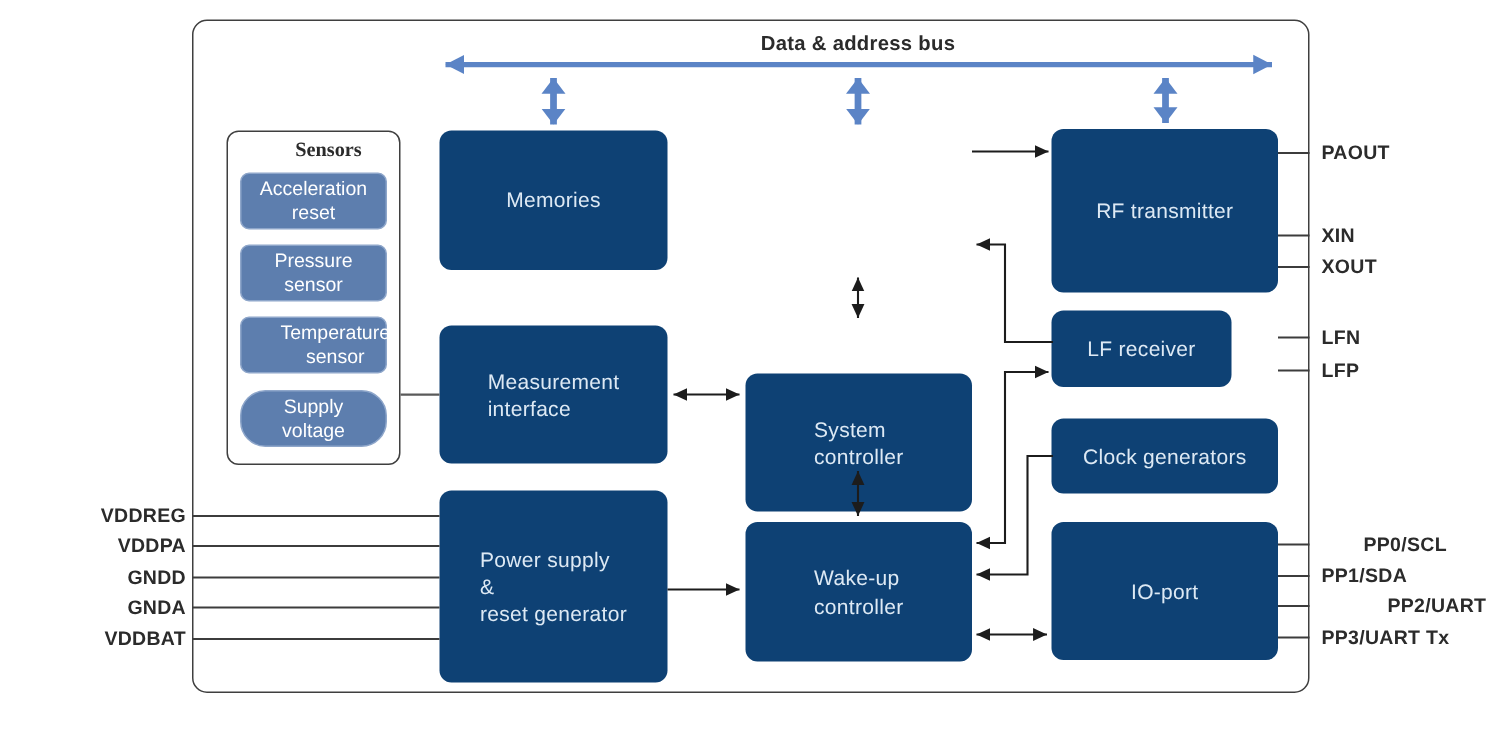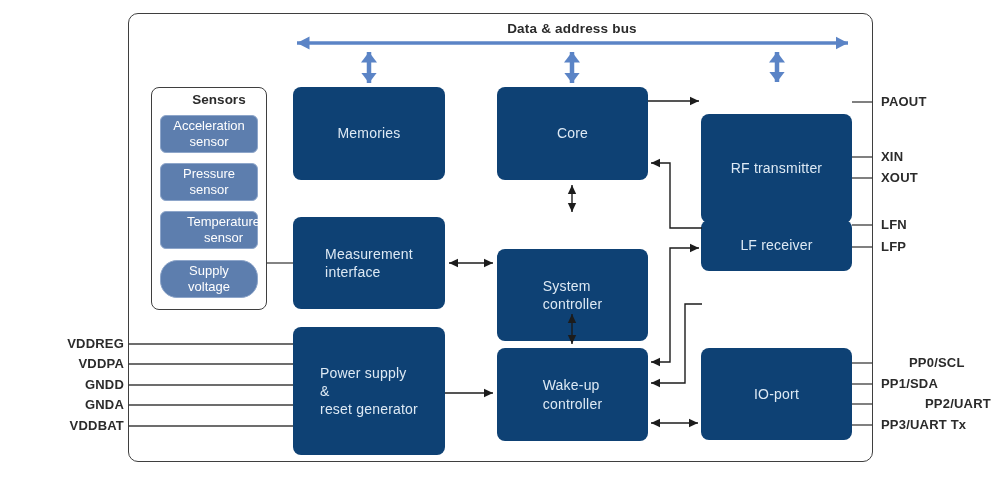--- a/index.html
+++ b/index.html
@@ -16,21 +16,21 @@
     position:absolute;background:var(--block-fill,#0e4174);border-radius:8px;
     color:var(--text-light,#dde9f4);display:flex;align-items:center;justify-content:center;
     text-align:left;font-size:14px;line-height:1.3;white-space:pre-line;letter-spacing:.2px;
   }
   .sensors-box{
     position:absolute;left:151px;top:87px;width:116px;height:223px;box-sizing:border-box;
     background:#ffffff;border:1.5px solid var(--border-gray,#3f3f3f);border-radius:8px;
   }
   .sensors-title{
     position:absolute;left:151px;top:92px;width:136px;text-align:center;
-    font-size:13.5px;font-weight:600;color:var(--label-dark,#2b2b2b);
+    font-size:13.5px;font-weight:600;color:var(--label-dark,#2b2b2b);font-family:Liberation Serif, serif;
   }
   .sensor-item{
     position:absolute;left:160px;width:98px;height:38px;box-sizing:border-box;
     background:var(--sensor-fill,#5d7eae);border:1.5px solid var(--sensor-border,#8ea6ca);
     border-radius:6px;color:#ffffff;display:flex;align-items:center;justify-content:center;
     text-align:center;font-size:13px;line-height:1.2;white-space:pre-line;
   }
   .wires{position:absolute;left:0;top:0;width:991px;height:491px;pointer-events:none;}
   .wire-black{stroke:var(--wire-black,#1c1c1c);stroke-width:1.4;fill:none;}
   .wire-gray{stroke:#5a5a5a;stroke-width:1.5;fill:none;}
@@ -53,36 +53,36 @@
 </head>
 <body>
 
 <div class="canvas">
 
   <div class="outer-border"></div>
 
   <div class="sensors-box"></div>
   <div class="sensors-title">Sensors</div>
   <div class="sensor-item" style="top:115px;">Acceleration
-sensor</div>
+reset</div>
   <div class="sensor-item" style="top:163px;">Pressure
 sensor</div>
   <div class="sensor-item" style="top:211px;padding-left:29px;">Temperature
 sensor</div>
   <div class="sensor-item" style="top:260px;border-radius:17px;">Supply
 voltage</div>
 
   <div class="block" style="left:293px;top:87px;width:152px;height:93px;">Memories</div>
-  <div class="block" style="left:497px;top:87px;width:151px;height:93px;">Core</div>
-  <div class="block" style="left:701px;top:86px;width:151px;height:109px;margin-top:28px;">RF transmitter</div>
+  <div class="block" style="left:701px;top:86px;width:151px;height:109px;">RF transmitter</div>
   <div class="block" style="left:293px;top:217px;width:152px;height:92px;">Measurement
 interface</div>
   <div class="block" style="left:497px;top:217px;width:151px;height:92px;margin-top:32px;">System
 controller</div>
-  <div class="block" style="left:701px;top:220px;width:151px;height:51px;">LF receiver</div>
+  <div class="block" style="left:701px;top:207px;width:120px;height:51px;">LF receiver</div>
+  <div class="block" style="left:701px;top:279px;width:151px;height:50px;">Clock generators</div>
   <div class="block" style="left:293px;top:327px;width:152px;height:128px;">Power supply
 &amp;
 reset generator</div>
   <div class="block" style="left:497px;top:348px;width:151px;height:93px;">Wake-up
 controller</div>
   <div class="block" style="left:701px;top:348px;width:151px;height:92px;">IO-port</div>
 
   <div class="bus-label">Data &amp; address bus</div>
 
   <svg class="wires" viewBox="0 0 991 491">

